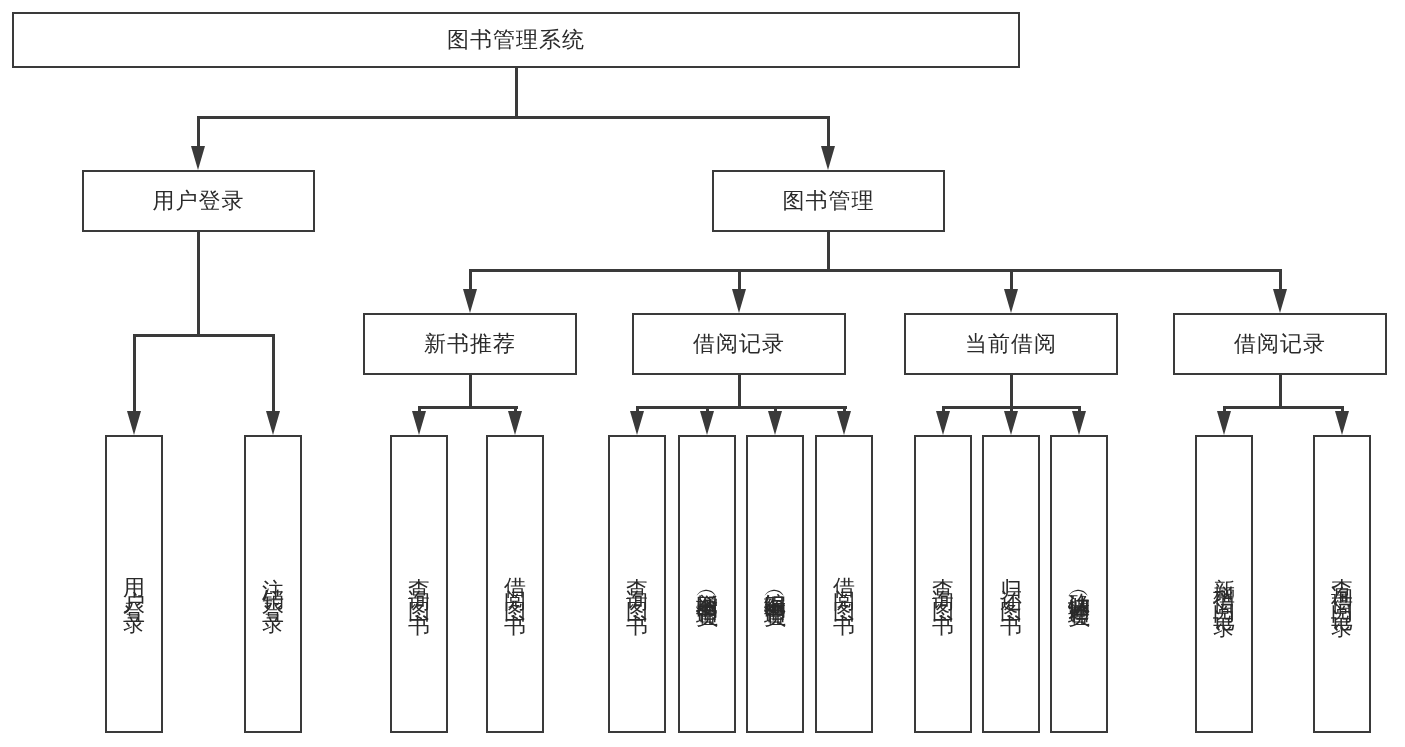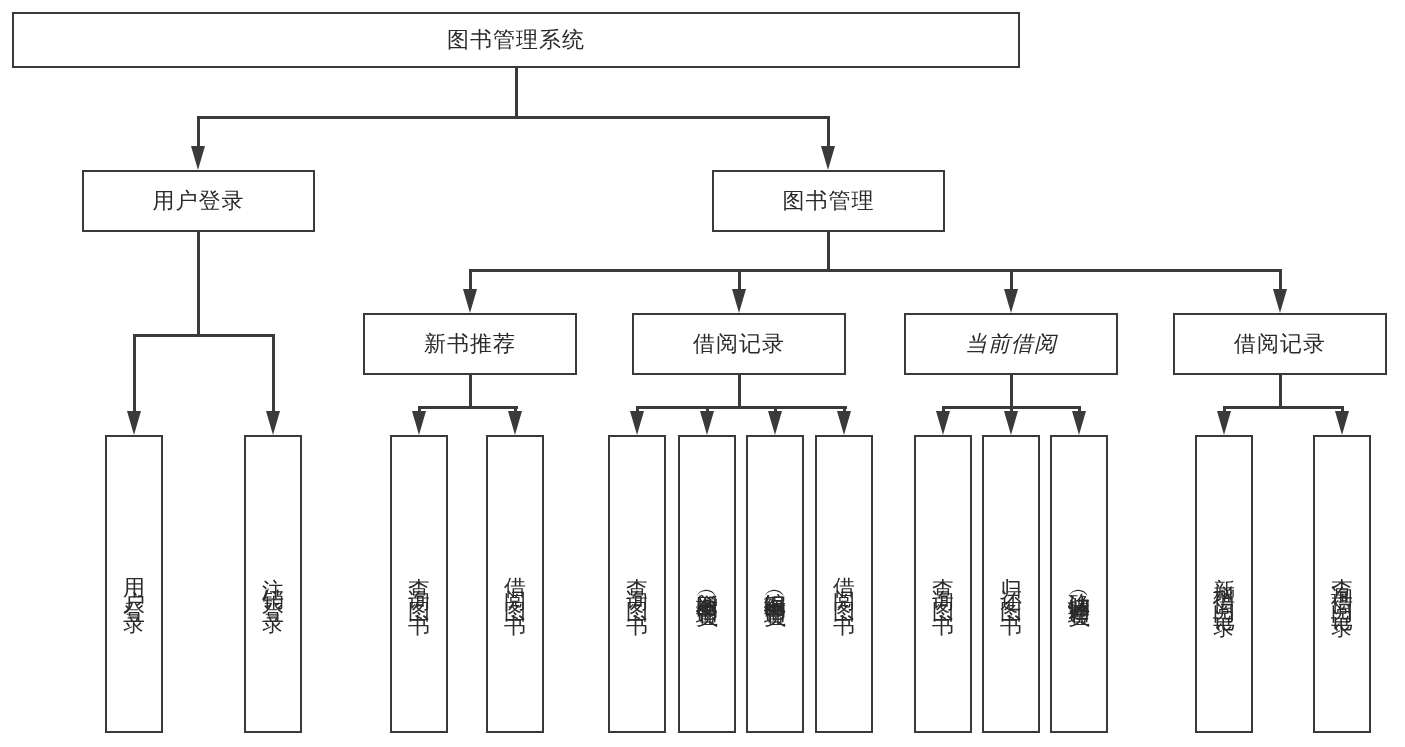--- a/index.html
+++ b/index.html
@@ -49,21 +49,21 @@
   </div>
 
   <div class="box" style="left:712px; top:170px; width:233px; height:62px;">
     <span>图书管理</span>
   </div>
 
   <div class="box" style="left:632px; top:313px; width:214px; height:62px;">
     <span>借阅记录</span>
   </div>
 
-  <div class="box" style="left:904px; top:313px; width:214px; height:62px;font-style:italic;">
+  <div class="box" style="left:904px; top:313px; width:214px; height:62px;">
     <span>当前借阅</span>
   </div>
 
   <div class="box" style="left:1173px; top:313px; width:214px; height:62px;">
     <span>借阅记录</span>
   </div>
 
   <div class="box vbox" style="left:105px; top:435px; width:58px; height:298px;">
     <span>用户登录</span>
   </div>

